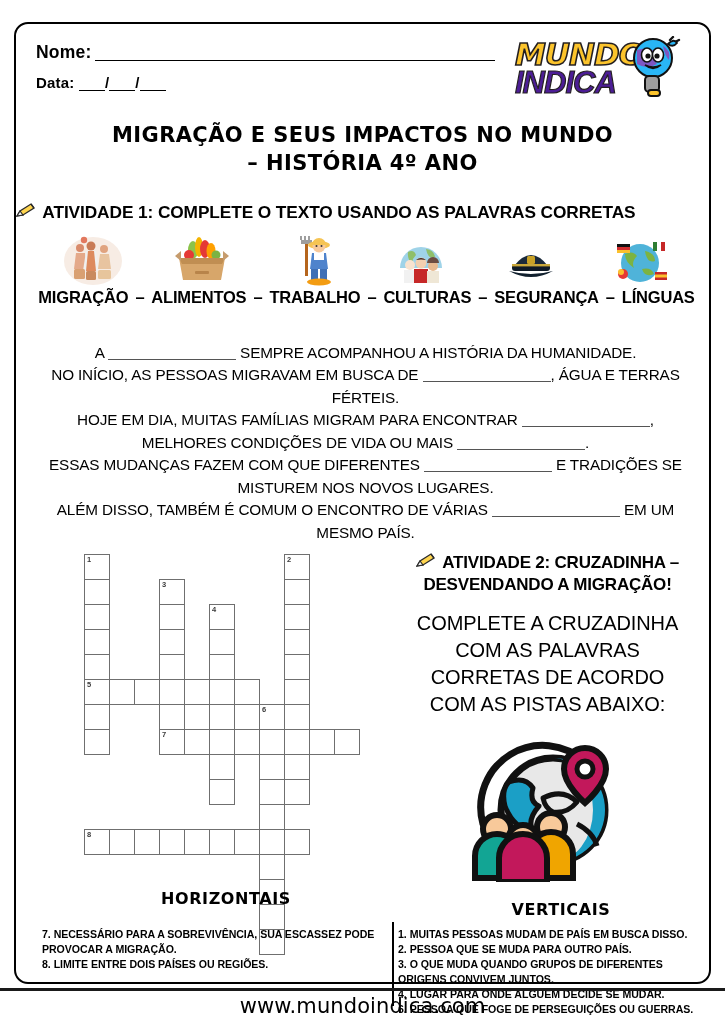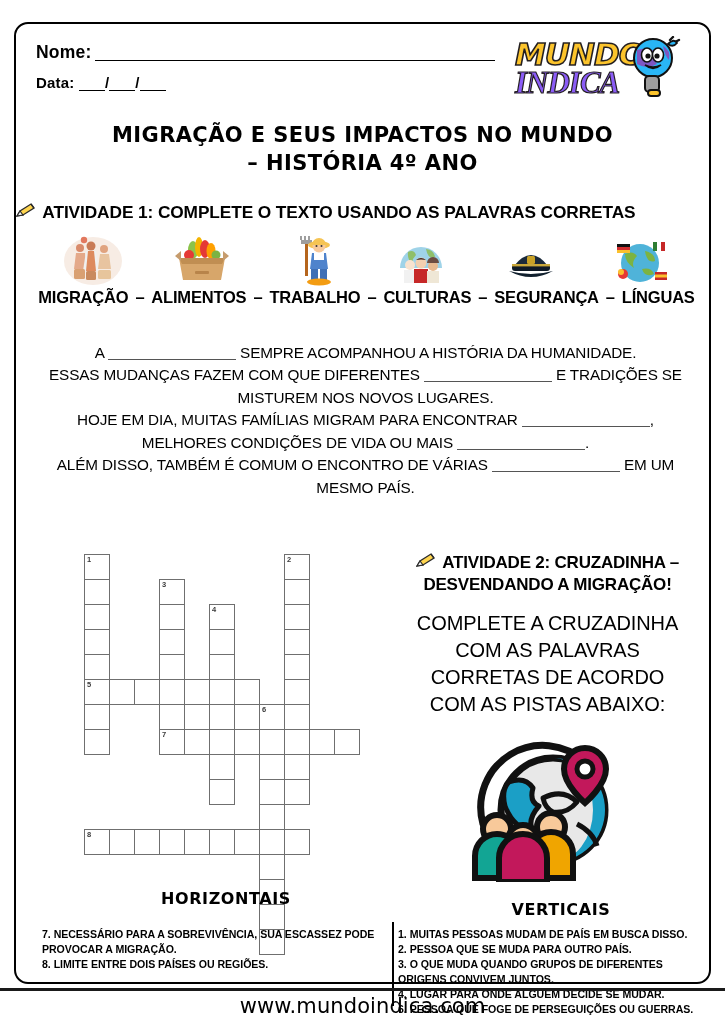--- a/index.html
+++ b/index.html
@@ -61,24 +61,24 @@
     position: absolute; left: 6px; top: 2px;
     font-size: 31px; font-weight: bold; font-style: italic;
     color: #fcc42c;
     letter-spacing: -1px;
     -webkit-text-stroke: 1.6px #231f20;
     font-family: "DejaVu Sans", sans-serif;
   }
   .logo .l2 {
     position: absolute; left: 6px; top: 31px;
     font-size: 31px; font-weight: bold; font-style: italic;
-    color: #8b5cf6;
+    color: #4c1d95;
     letter-spacing: -1px;
     -webkit-text-stroke: 1.2px #231f20;
-    font-family: Liberation Serif, serif;
+    font-family: Liberation Sans, sans-serif;
   }
   .logo .globe { position: absolute; right: 8px; top: 2px; }
 
   
   .title {
     position: absolute; left: 0; right: 0; top: 98px;
     text-align: center;
     font-family: "DejaVu Sans", sans-serif;
     font-weight: bold;
     font-size: 21px;
@@ -391,24 +391,27 @@
       <span class="sep">–</span>
       <span class="w">LÍNGUAS</span>
     </div>
   </div>
 
   <div class="cloze">
     <div>
       <span>A </span><span class="blank"></span><span> SEMPRE ACOMPANHOU A HISTÓRIA DA HUMANIDADE.</span>
     </div>
     <div>
-      <span>ESSAS MUDANÇAS FAZEM COM QUE DIFERENTES </span><span class="blank"></span><span> E TRADIÇÕES SE MISTUREM NOS NOVOS LUGARES.</span>
+      <span>NO INÍCIO, AS PESSOAS MIGRAVAM EM BUSCA DE </span><span class="blank"></span><span>, ÁGUA E TERRAS FÉRTEIS.</span>
     </div>
     <div>
       <span>HOJE EM DIA, MUITAS FAMÍLIAS MIGRAM PARA ENCONTRAR </span><span class="blank"></span><span>, MELHORES CONDIÇÕES DE VIDA OU MAIS </span><span class="blank"></span><span>.</span>
+    </div>
+    <div>
+      <span>ESSAS MUDANÇAS FAZEM COM QUE DIFERENTES </span><span class="blank"></span><span> E TRADIÇÕES SE MISTUREM NOS NOVOS LUGARES.</span>
     </div>
     <div>
       <span>ALÉM DISSO, TAMBÉM É COMUM O ENCONTRO DE VÁRIAS </span><span class="blank"></span><span> EM UM MESMO PAÍS.</span>
     </div>
   </div>
 
   <div class="cross" id="crossword">
       <div class="cell" style="left: 0px; top: 0px;">
         <span class="num">1</span>
       </div>

